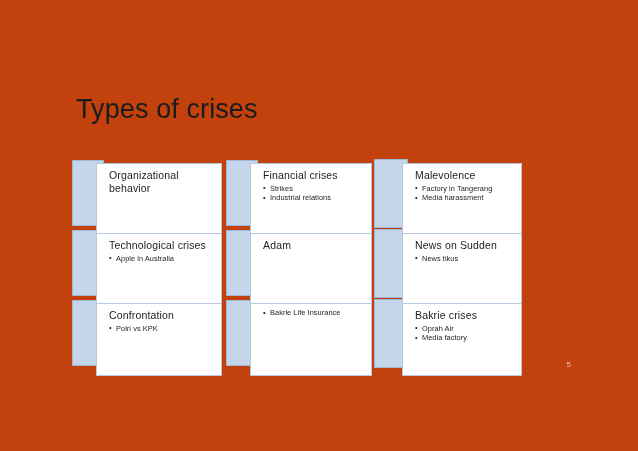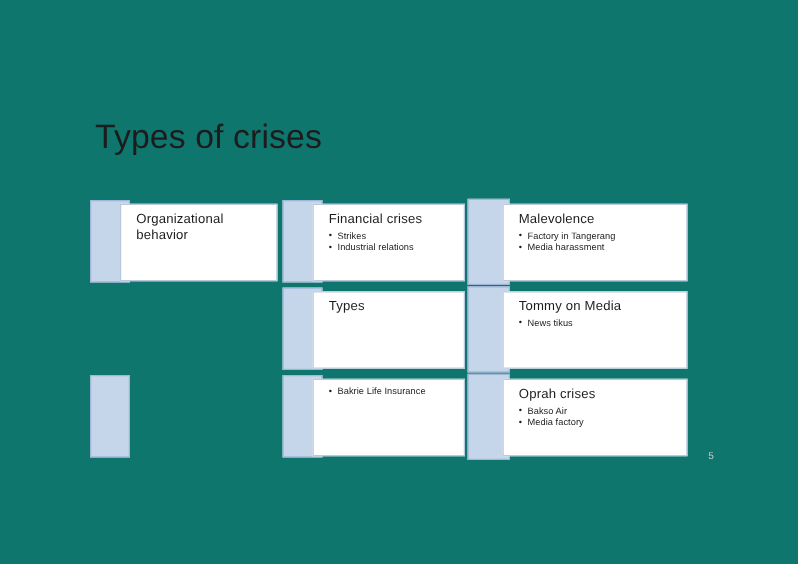--- a/index.html
+++ b/index.html
@@ -10,21 +10,21 @@
     width: 638px;
     height: 451px;
     background: #ffffff;
     font-family: "Liberation Sans", sans-serif;
     overflow: hidden;
   }
   .slide {
     position: relative;
     width: 638px;
     height: 451px;
-    background: #0f766e;
+    background: #c2410c;
   }
   .slide-title {
     position: absolute;
     left: 76px;
     top: 92px;
     font-size: 27px;
     line-height: 34px;
     color: #1c1c1c;
     font-weight: 400;
     letter-spacing: 0.1px;
@@ -36,21 +36,21 @@
     top: 163px;
     width: 452px;
     height: 200px;
   }
   .cell {
     position: absolute;
   }
   
   .col-0 { left: 0px;   width: 152px; }
   .col-1 { left: 154px; width: 148px; }
-  .col-2 { left: 304px; width: 148px; padding-left: 28px; }
+  .col-2 { left: 304px; width: 148px; }
   
   .row-0 { top: 0px;  height: 62px; }
   .row-1 { top: 70px; height: 62px; }
   .row-2 { top: 140px; height: 62px; }
 
   .accent-tab {
     position: absolute;
     left: 2px;
     top: -3px;
     width: 32px;
@@ -64,21 +64,21 @@
     left: 0px;
     top: -4px;
     width: 34px;
     height: 69px;
   }
   .content-box {
     position: absolute;
     left: 26px;
     top: 0px;
     right: 0px;
-    height: 62px;
+    height: 73px;
     background: #ffffff;
     border: 1px solid #b9c9dd;
     box-sizing: border-box;
     z-index: 3;
     padding: 4px 4px 0 12px;
   }
   .cell.col-2 .content-box {
     left: 28px;
   }
   .box-title {
@@ -149,57 +149,72 @@
       <div class="accent-tab"></div>
       <div class="content-box">
         <div class="box-title">Malevolence</div>
         <ul class="bullets">
           <li>Factory in Tangerang</li>
           <li>Media harassment</li>
         </ul>
       </div>
     </div>
 
+    <div class="cell col-0 row-1">
+      <div class="accent-tab"></div>
+      <div class="content-box">
+        <div class="box-title">Technological crises</div>
+        <ul class="bullets">
+          <li>Apple in Australia</li>
+        </ul>
+      </div>
+    </div>
 
     <div class="cell col-1 row-1">
       <div class="accent-tab"></div>
       <div class="content-box">
-        <div class="box-title">Types</div>
+        <div class="box-title">Adam</div>
       </div>
     </div>
 
     <div class="cell col-2 row-1">
       <div class="accent-tab"></div>
       <div class="content-box">
-        <div class="box-title">Tommy on Media</div>
+        <div class="box-title">News on Sudden</div>
         <ul class="bullets">
           <li>News tikus</li>
         </ul>
       </div>
     </div>
 
     <div class="cell col-0 row-2">
       <div class="accent-tab"></div>
+      <div class="content-box">
+        <div class="box-title">Confrontation</div>
+        <ul class="bullets">
+          <li>Polri vs KPK</li>
+        </ul>
+      </div>
     </div>
 
     <div class="cell col-1 row-2">
       <div class="accent-tab"></div>
       <div class="content-box">
         <ul class="bullets">
           <li>Bakrie Life Insurance</li>
         </ul>
       </div>
     </div>
 
     <div class="cell col-2 row-2">
       <div class="accent-tab"></div>
       <div class="content-box">
-        <div class="box-title">Oprah crises</div>
-        <ul class="bullets">
-          <li>Bakso Air</li>
+        <div class="box-title">Bakrie crises</div>
+        <ul class="bullets">
+          <li>Oprah Air</li>
           <li>Media factory</li>
         </ul>
       </div>
     </div>
 
   </div>
 
   <div class="page-number">5</div>
 
 </div>

